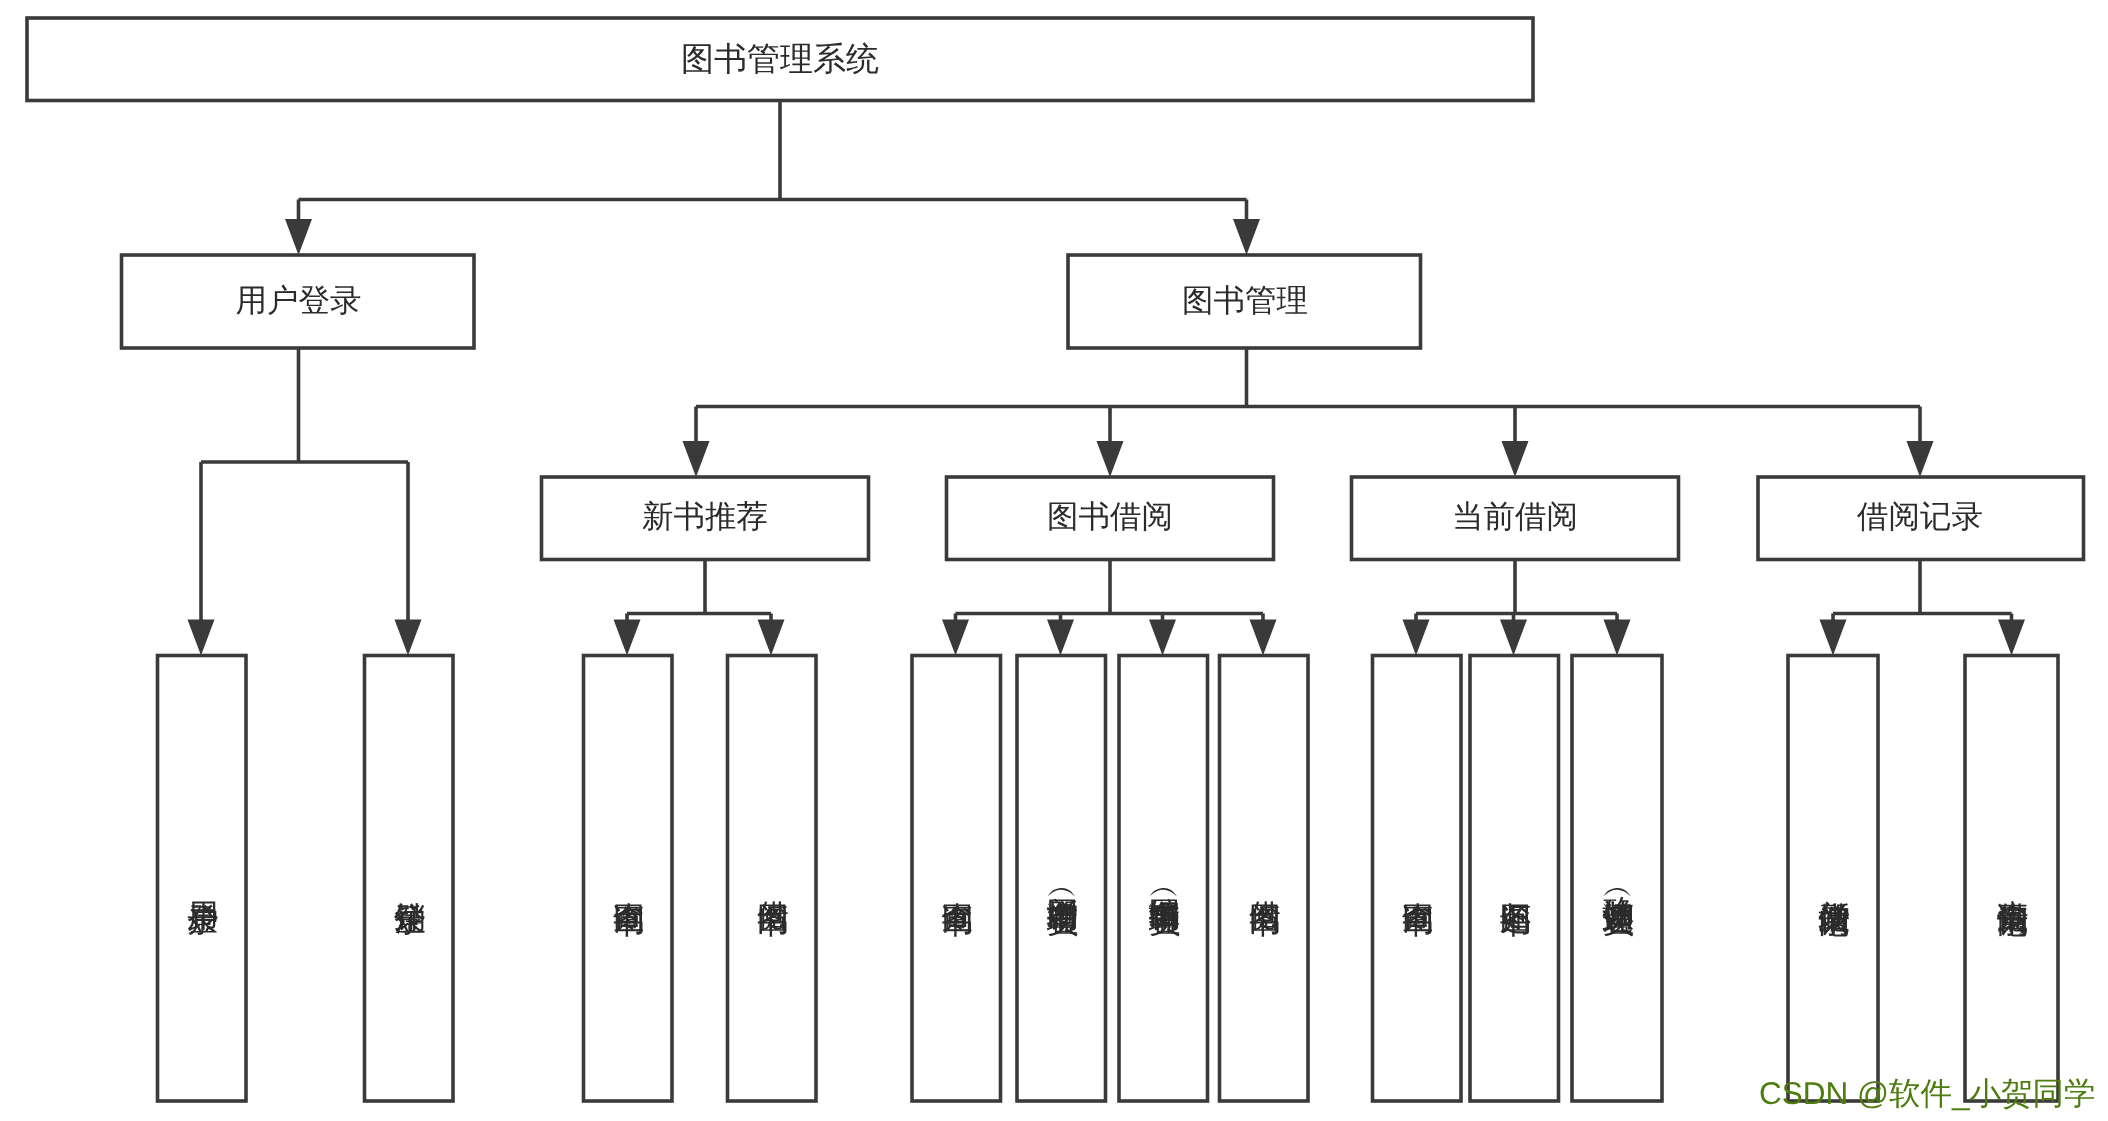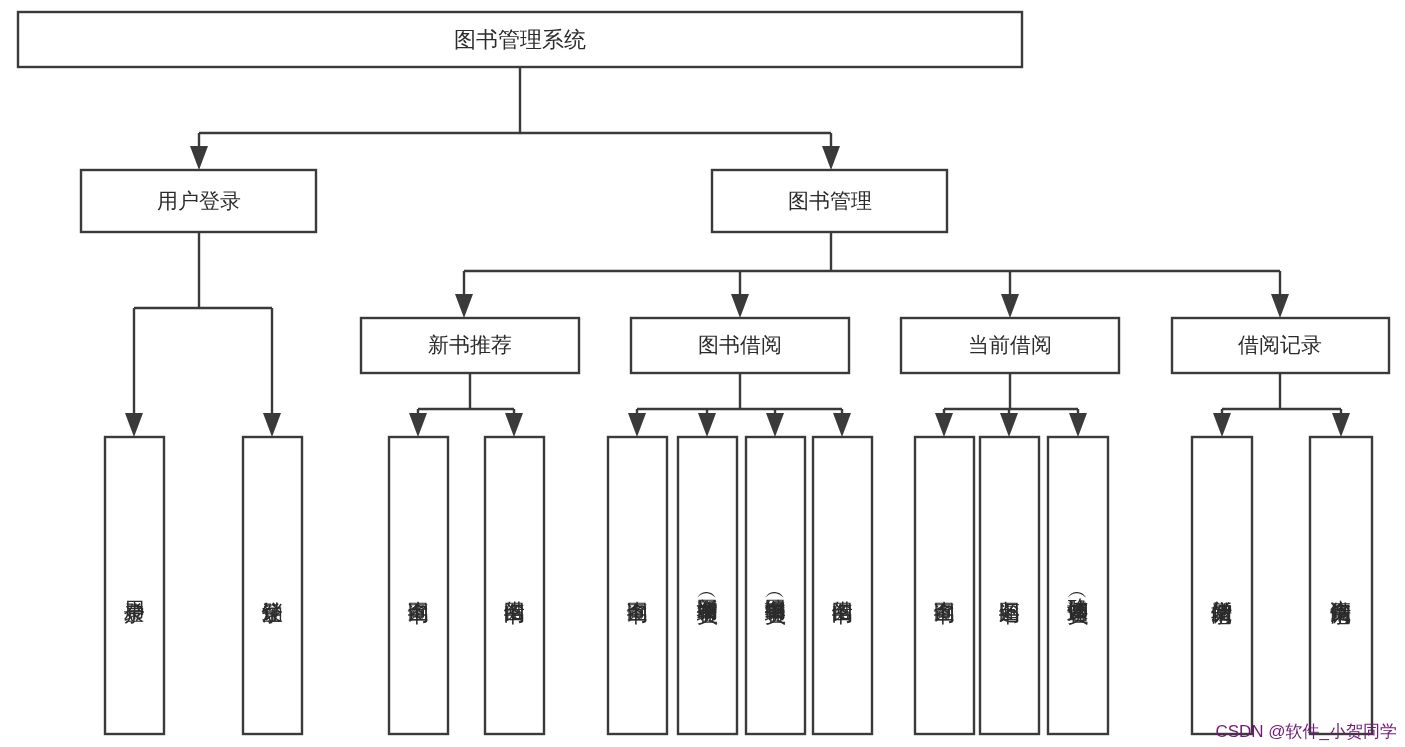--- a/index.html
+++ b/index.html
@@ -26,21 +26,21 @@
     writing-mode:vertical-rl;text-orientation:upright;
     font-size:21px;line-height:1.12;color:#2b2b2b;
     letter-spacing:1px;
     font-family:"Liberation Sans","DejaVu Sans",sans-serif;
     white-space:nowrap;
     pointer-events:none;
   }
 
   .watermark{
     position:absolute;right:8px;bottom:4px;
-    font-size:17px;color:#701a75;
+    font-size:21px;color:#4d7c0f;
     font-family:"Liberation Sans","DejaVu Sans",sans-serif;
     white-space:nowrap;
   }
 </style>
 </head>
 <body>
 
 <svg id="diagram" viewBox="0 0 1405 747">
 
   <g>

